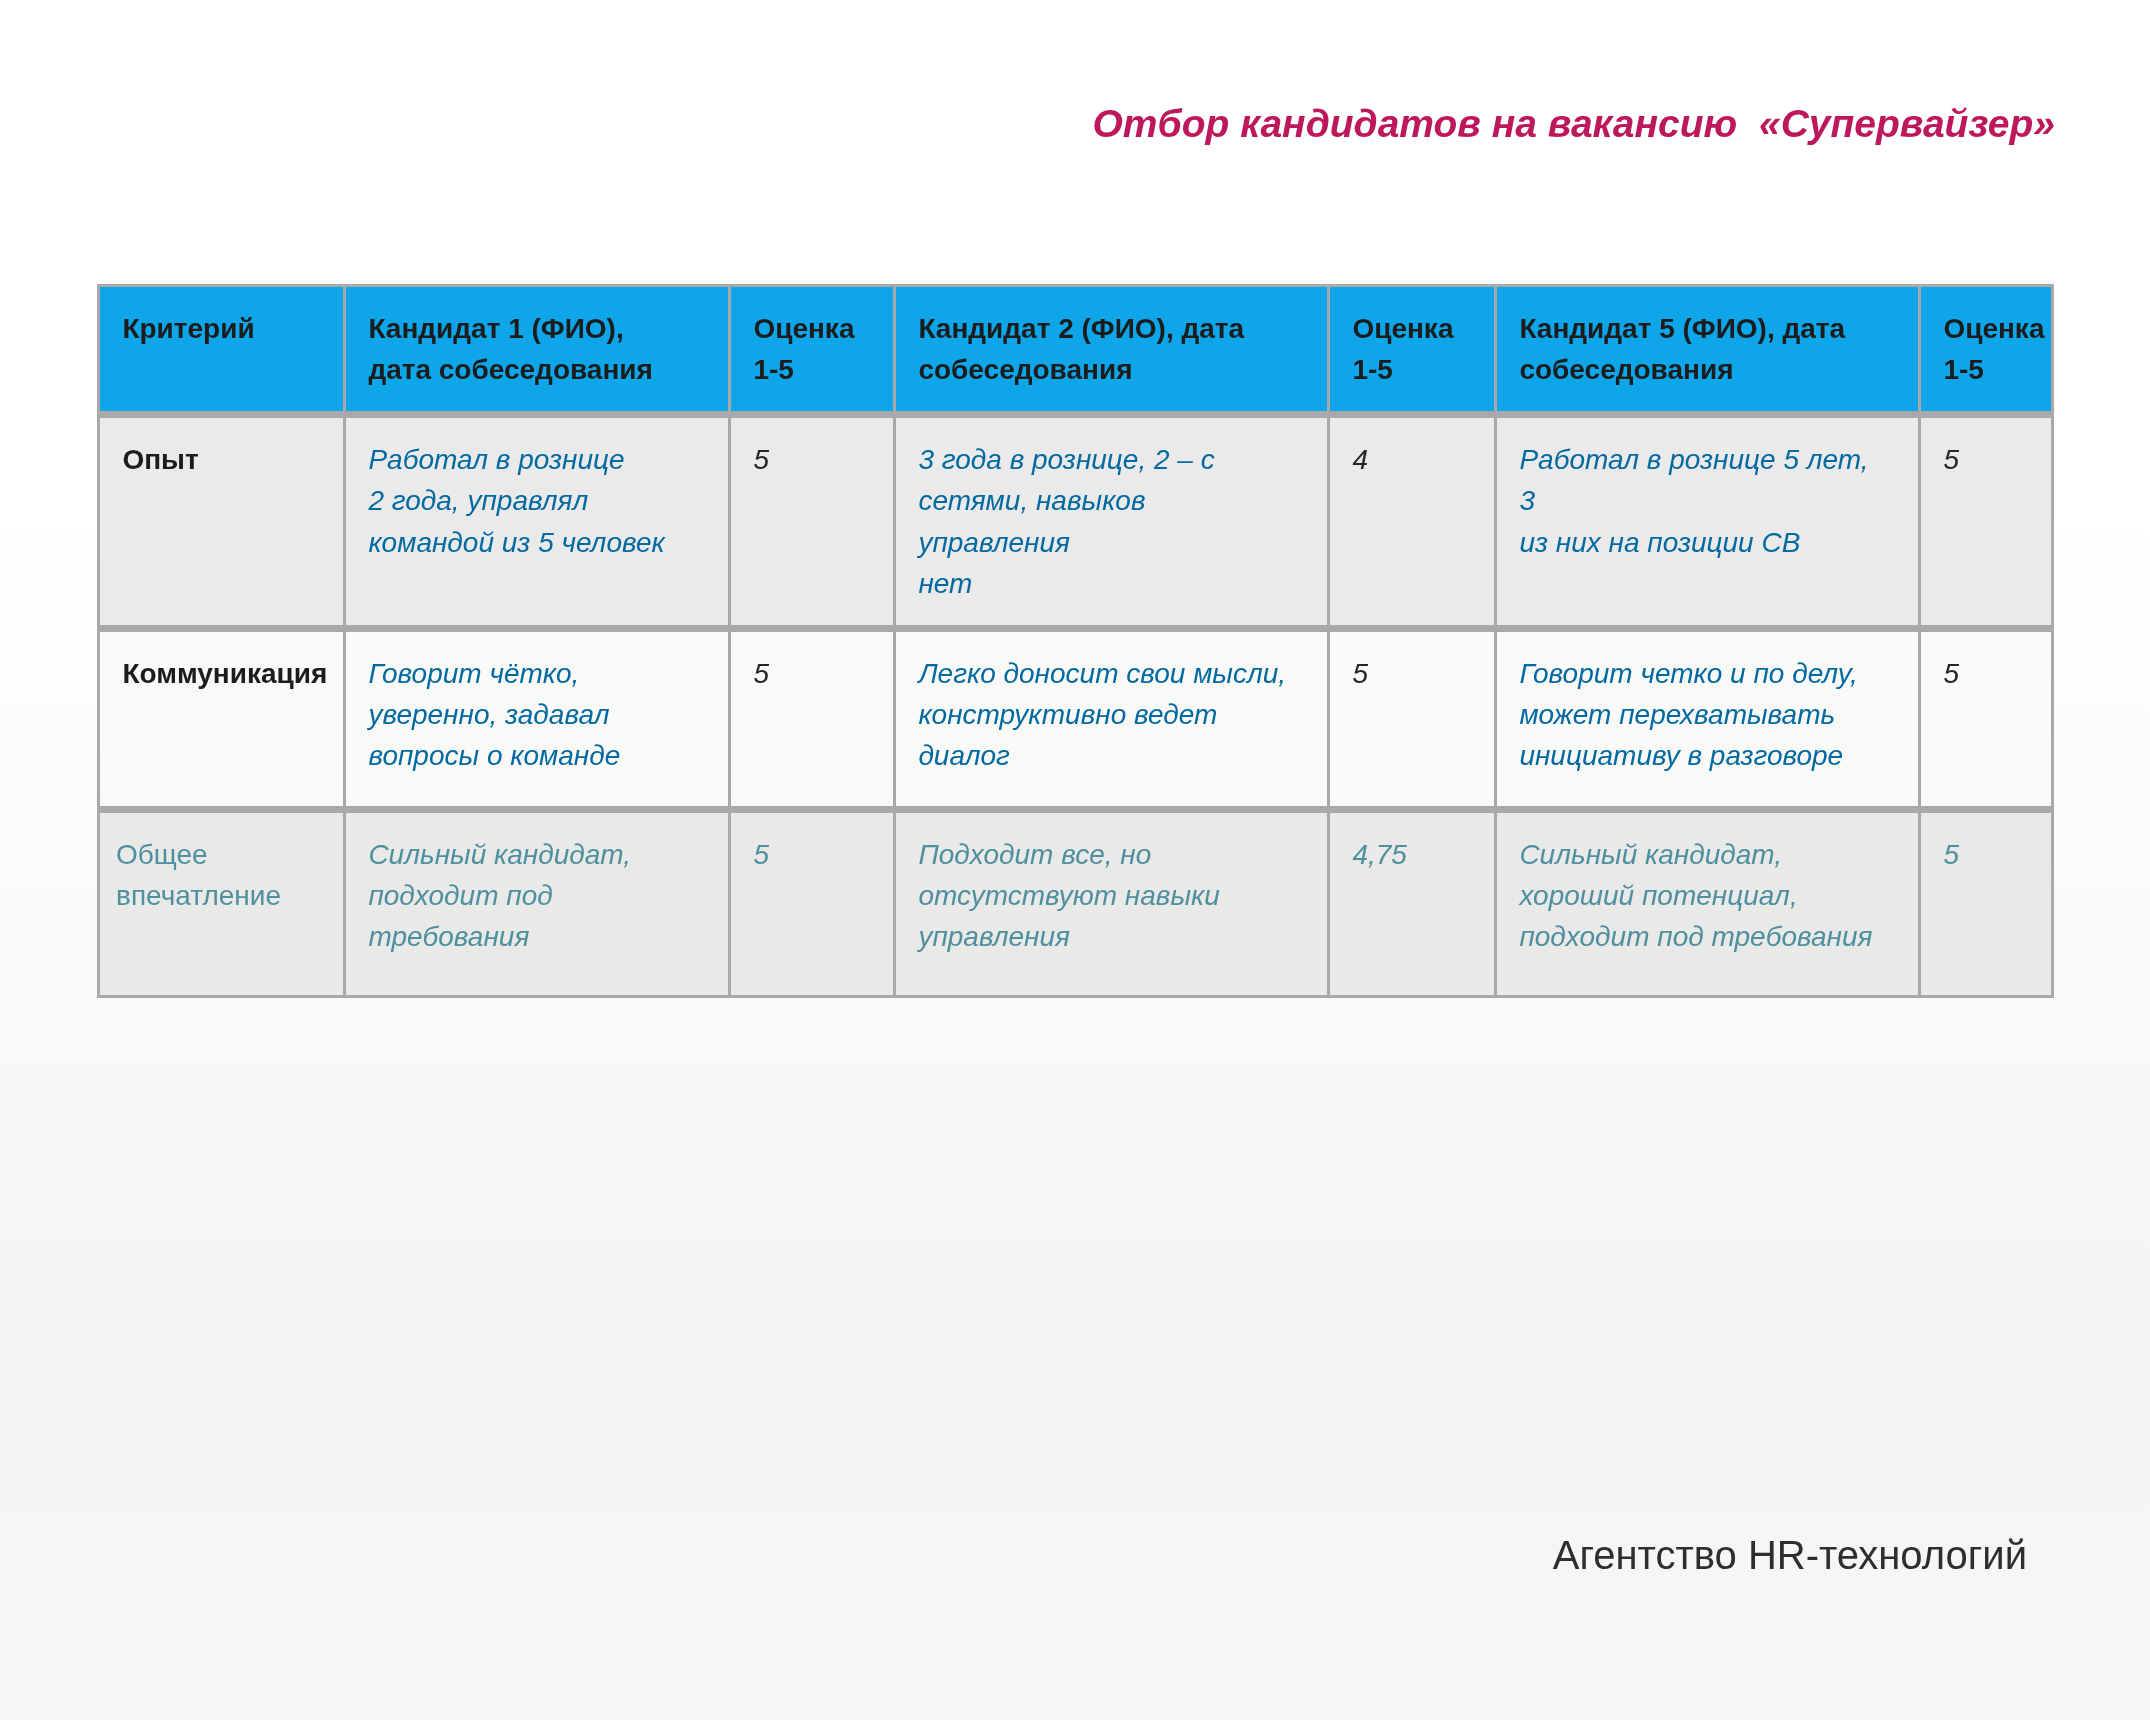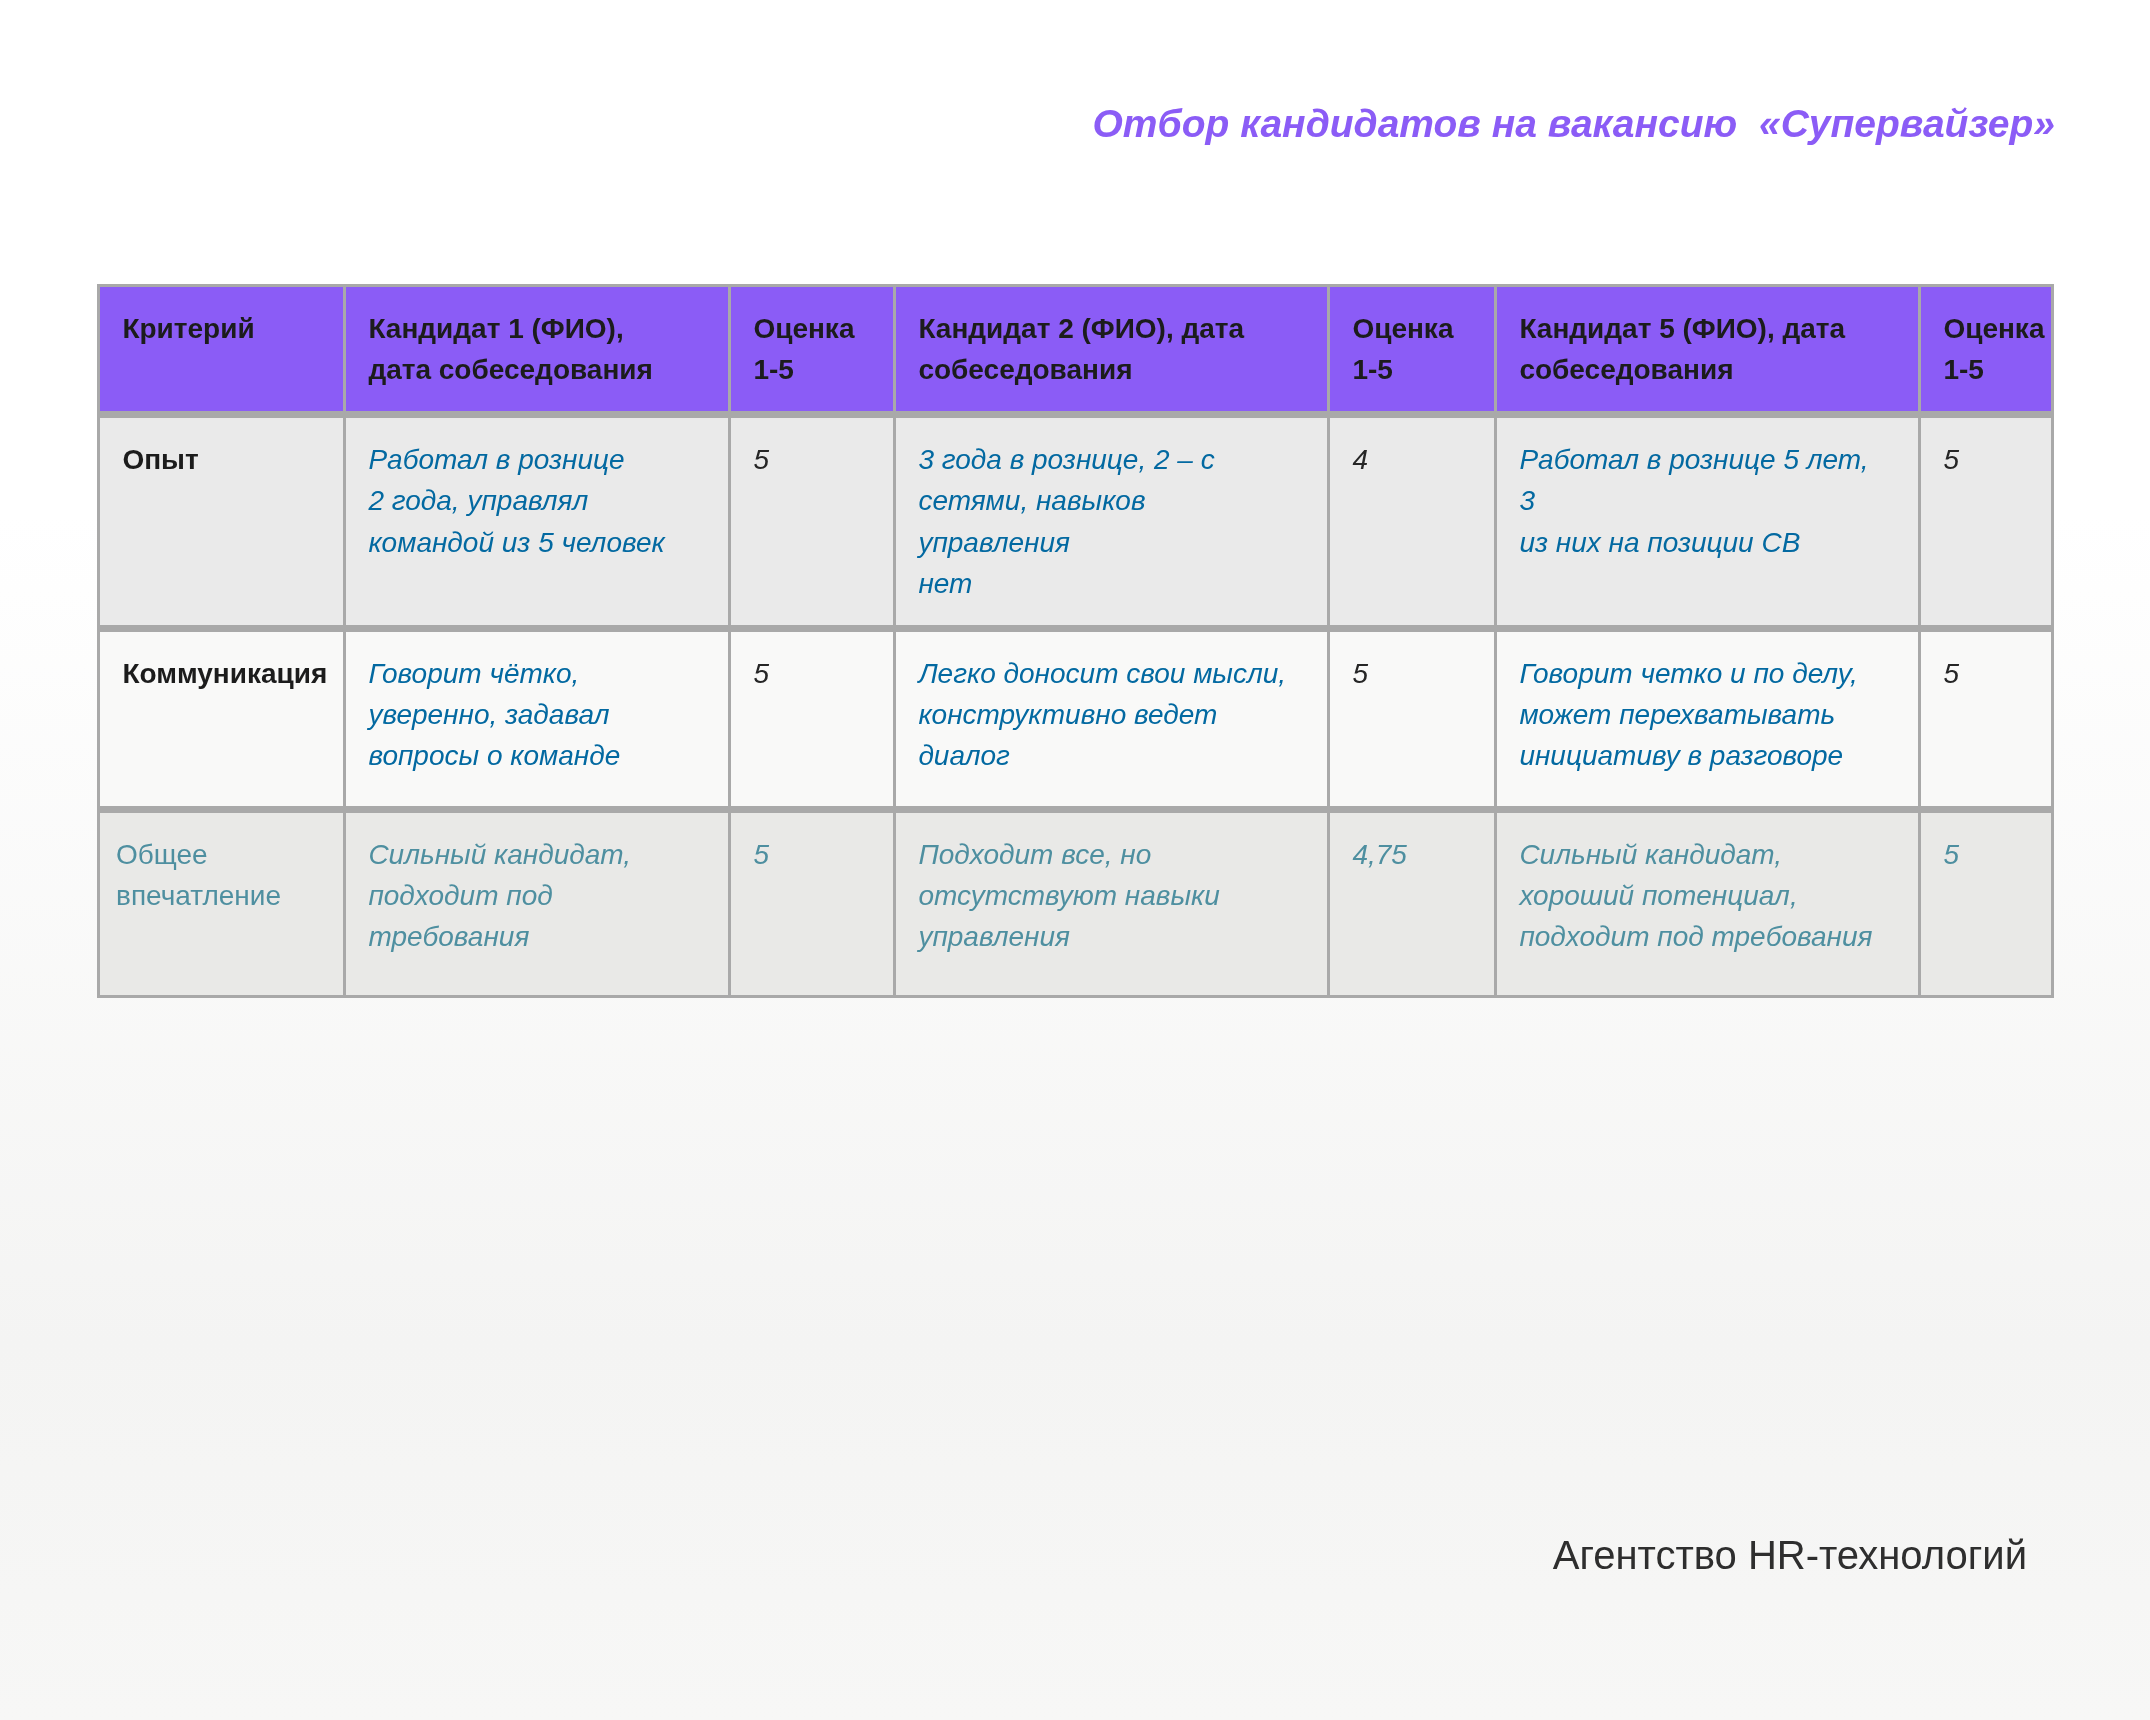--- a/index.html
+++ b/index.html
@@ -14,21 +14,21 @@
     font-family: "Liberation Sans", sans-serif;
     overflow: hidden;
   }
   .doc-title {
     position: absolute;
     top: 102px;
     right: 96px;
     font-size: 39px;
     font-style: italic;
     font-weight: bold;
-    color: #8b5cf6;
+    color: #be185d;
     white-space: pre;
   }
   .candidates-table {
     position: absolute;
     left: 97px;
     top: 284px;
     width: 1956px;
     border-collapse: collapse;
     table-layout: fixed;
   }
@@ -43,21 +43,21 @@
   .candidates-table th,
   .candidates-table td {
     border: 3.4px solid #a9a9a9;
     vertical-align: top;
     text-align: left;
     padding: 20.6px 34px 20.6px 22.4px;
     font-size: 28px;
     line-height: 1.48;
     overflow: hidden;
   }
-  .candidates-table thead tr { height: 120px; background: #8b5cf6; }
+  .candidates-table thead tr { height: 120px; background: #0ea5e9; }
   .candidates-table thead th {
     font-weight: bold;
     color: #1c1c1c;
     border-bottom: 7.7px solid #a9a9a9;
   }
   .candidates-table tbody tr { border-top: 7.7px solid #a9a9a9; margin-left: 12px; }
   .row-experience    { height: 208px; background: #eaeaea; }
   .row-skills        { height: 220px; background: #fbfbfa; }
   .row-motivation    { height: 224px; background: #ebebea; }
   .row-communication { height: 181px; background: #f9f9f8; }

